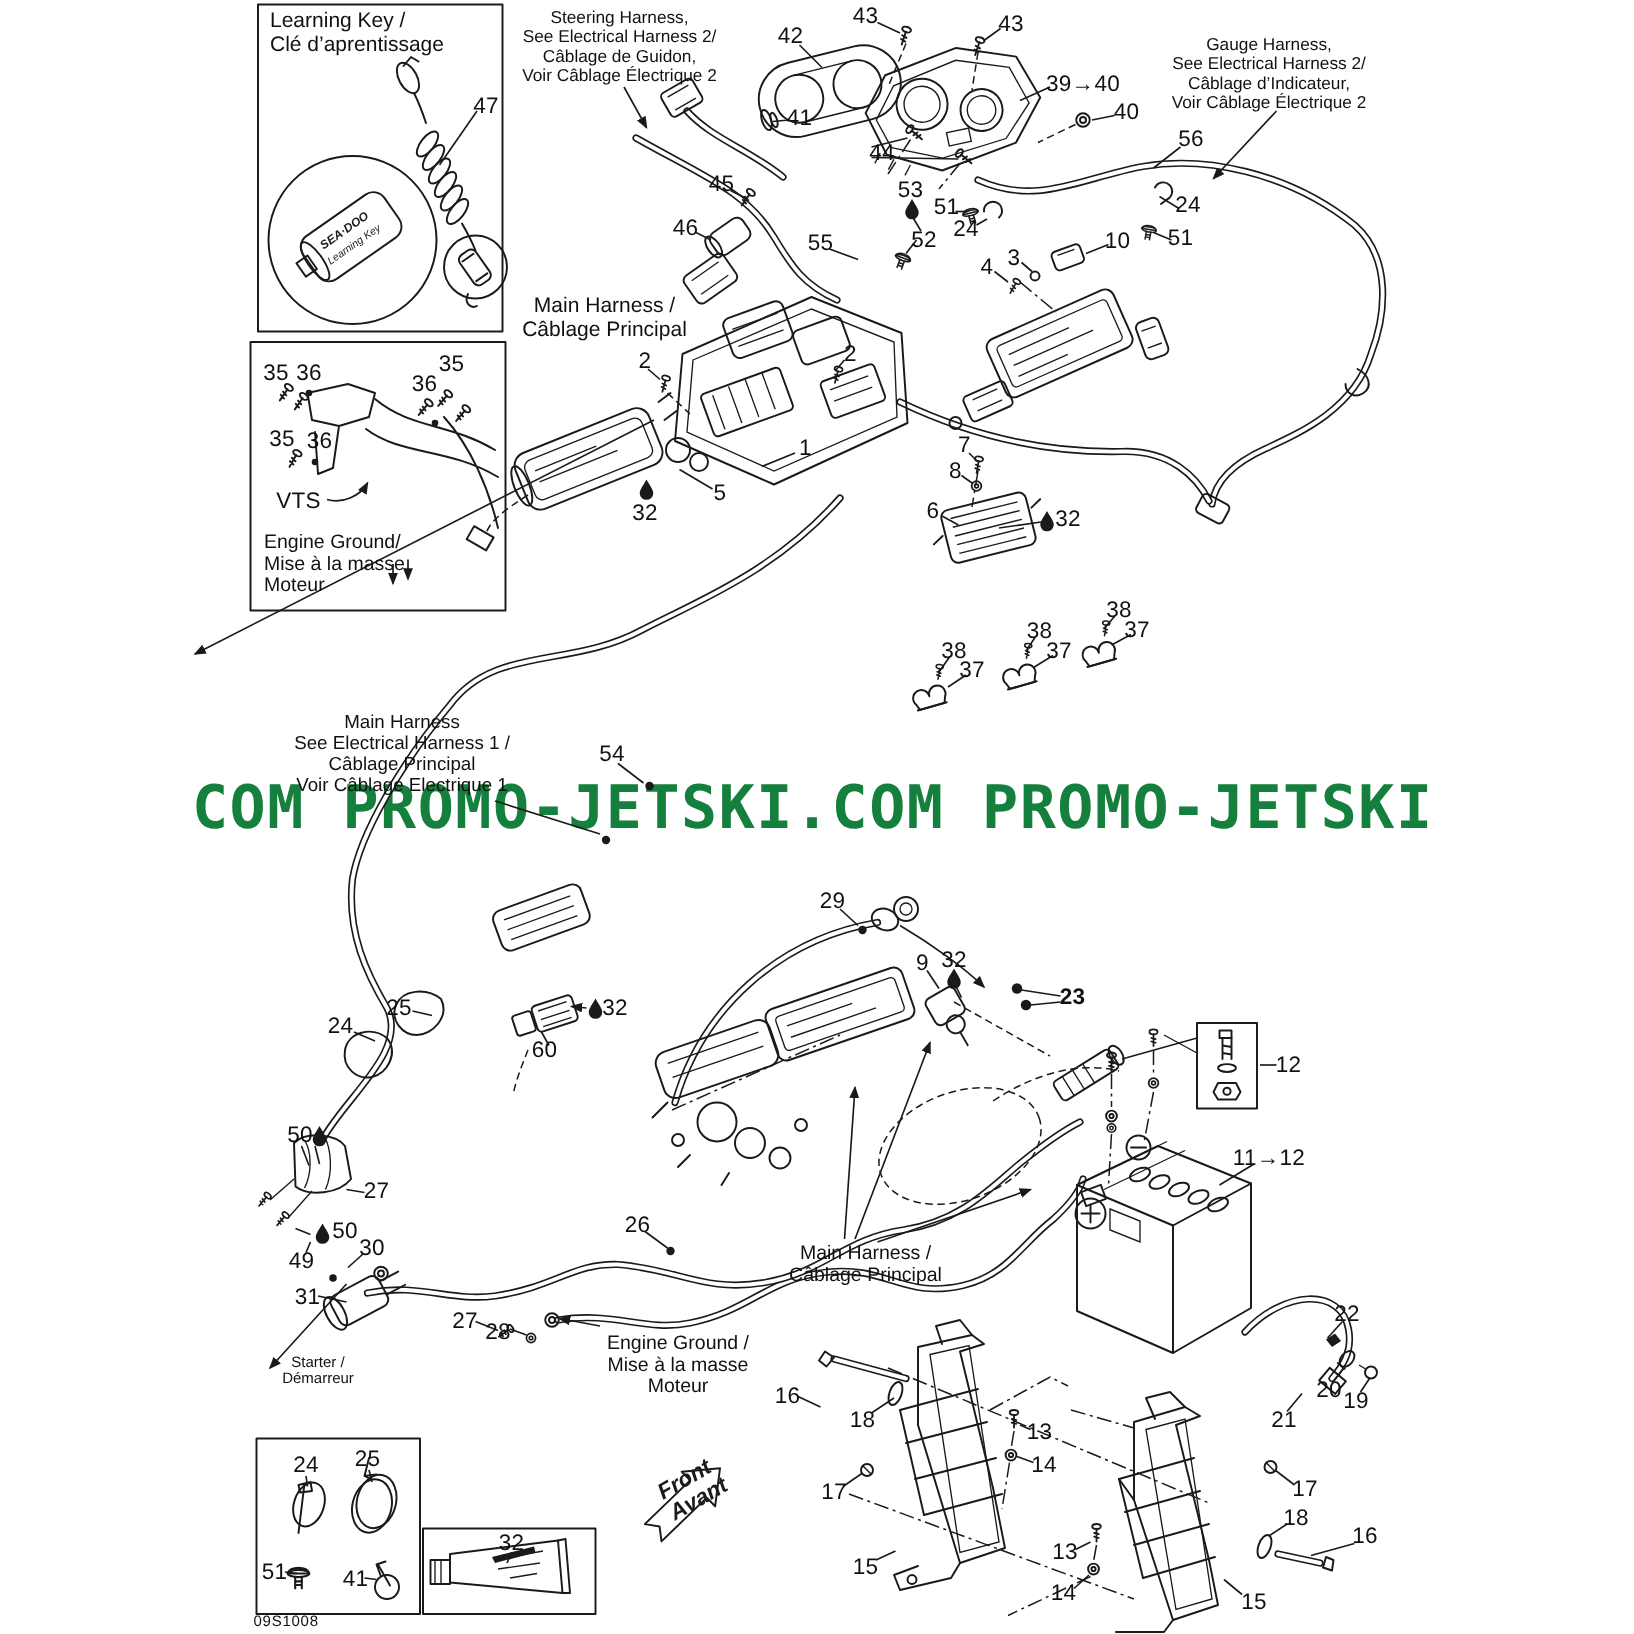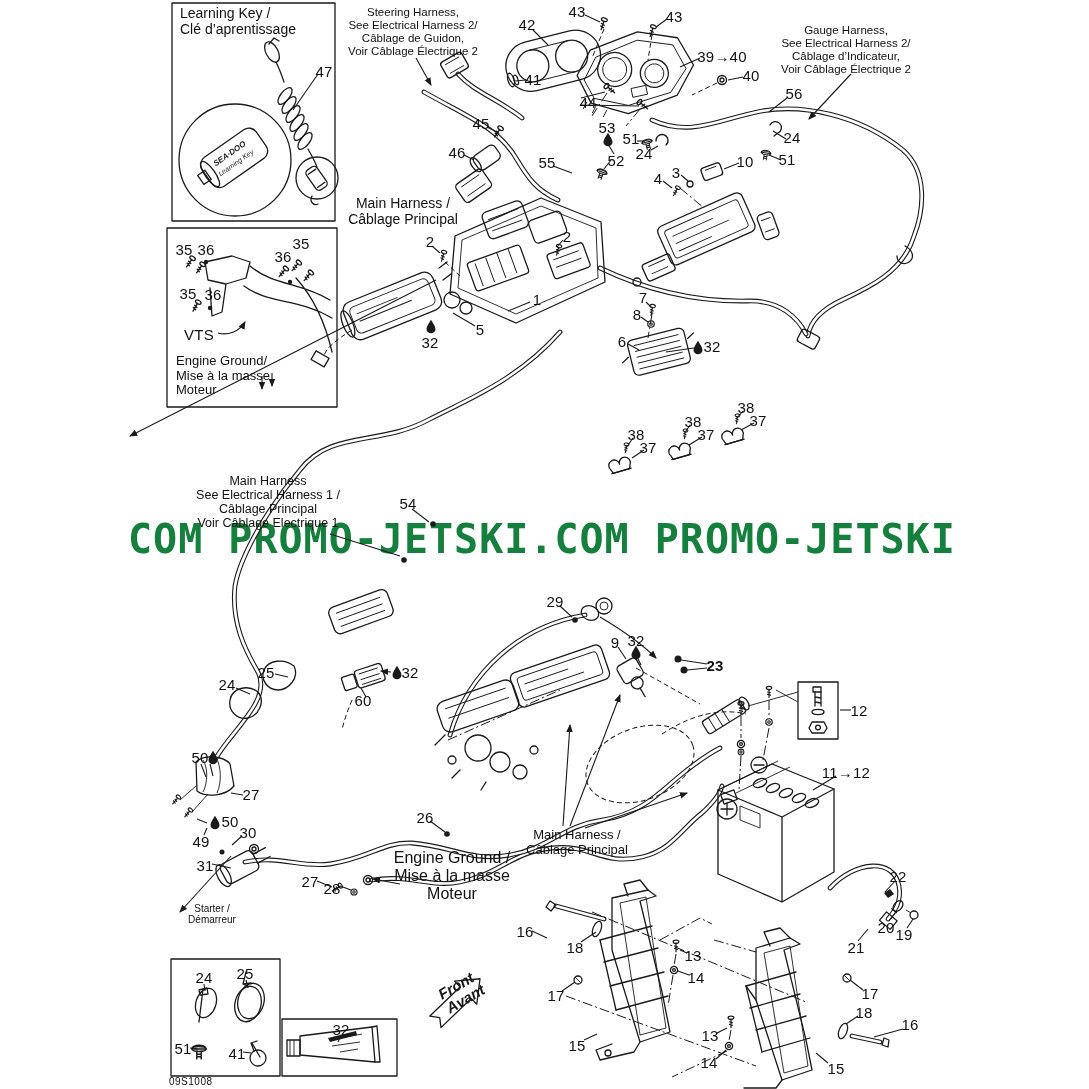--- a/index.html
+++ b/index.html
@@ -670,18 +670,18 @@
 Câblage Principal</div>
     <div class="ann" style="left: 176px; top: 354px; font-size: 13px;">Engine Ground/
 Mise à la masse
 Moteur</div>
     <div class="ann center" style="left: 268px; top: 474px; font-size: 12.5px;">Main Harness
 See Electrical Harness 1 /
 Câblage Principal
 Voir Câblage Electrique 1</div>
     <div class="ann center" style="left: 577px; top: 828px; font-size: 13px;">Main Harness /
 Câblage Principal</div>
-    <div class="ann center" style="left: 452px; top: 849px; font-size: 16px;">Engine Ground /
+    <div class="ann center" style="left: 452px; top: 888px; font-size: 13px;">Engine Ground /
 Mise à la masse
 Moteur</div>
     <div class="ann center" style="left: 212px; top: 903px; font-size: 10px;">Starter /
 Démarreur</div>
   </div>
 
 </body></html>

